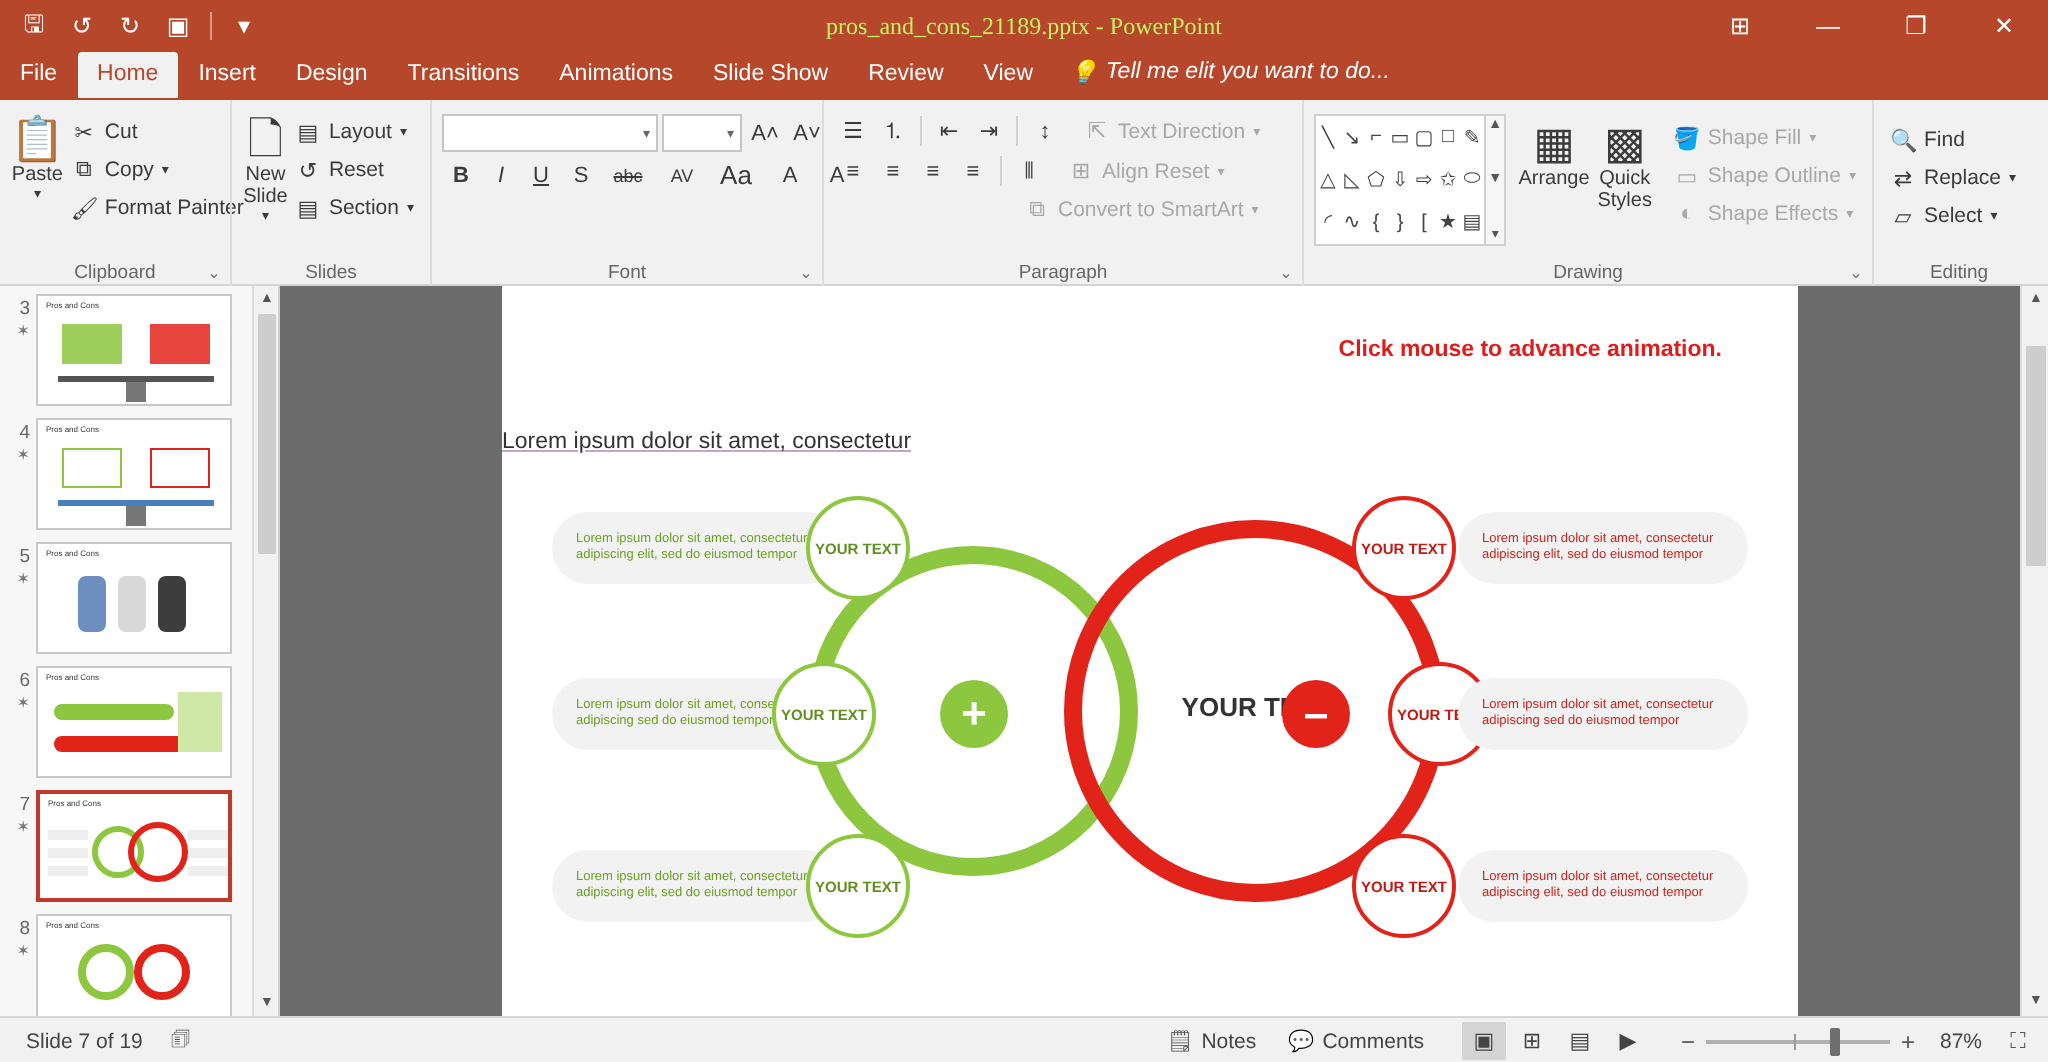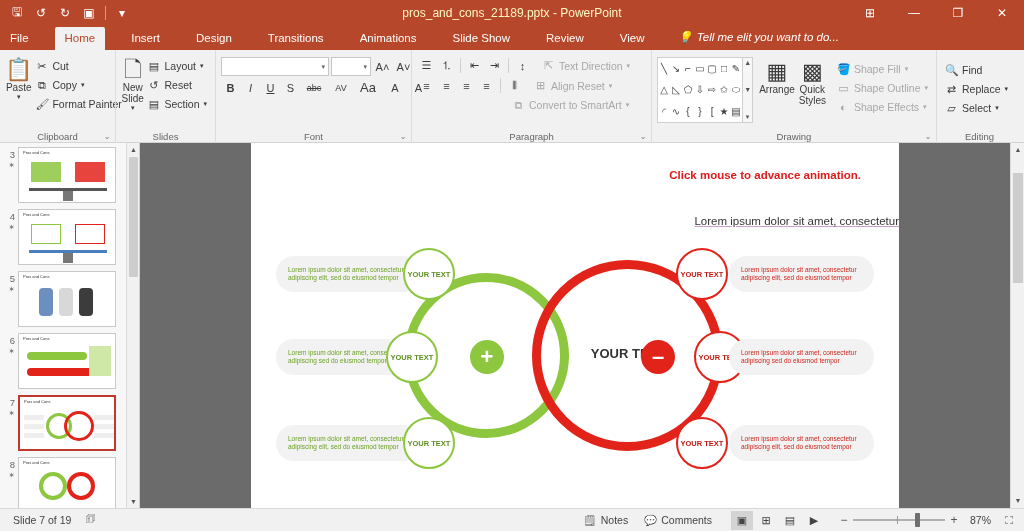--- a/index.html
+++ b/index.html
@@ -19,32 +19,32 @@
     display:flex; align-items:center; position:relative;
   }
   .qat { display:flex; align-items:center; gap:2px; padding-left:6px; }
   .qat .qbtn {
     width:22px; height:20px; display:flex; align-items:center; justify-content:center;
     color:#fff; font-size:12px; border-radius:2px;
   }
   .qat .sep { width:1px; height:14px; background:rgba(255,255,255,.45); margin:0 3px; }
   .title-center {
     position:absolute; left:0; right:0; text-align:center;
-    font-size:12px; color:#fef9c3; pointer-events:none;
+    font-size:12px; color:#bef264; pointer-events:none;font-family:Liberation Serif, serif;
   }
   .win-btns { margin-left:auto; display:flex; align-items:center; height:26px; }
   .win-btns div {
     width:44px; height:26px; display:flex; align-items:center; justify-content:center;
     color:#fff; font-size:12px;
   }
 
   
   .tabbar {
-    height:24px; background:#b7472a; display:flex; align-items:center;
-    position:relative; color:#fff; font-size:11.5px;gap:16px;
+    height:24px; background:#b7472a; display:flex; align-items:flex-start;
+    position:relative; color:#fff; font-size:11.5px;
   }
   .tabbar .tab {
     padding:4px 10px 5px; line-height:14px; cursor:default; white-space:nowrap;
   }
   .tabbar .tab.active { background:#f1f1f1; color:#b7472a; border-radius:2px 2px 0 0; }
   .tellme {
     display:flex; align-items:center; gap:4px; padding:3px 8px 5px; color:#fff; font-style:italic;
   }
   .tb-right { margin-left:auto; display:flex; align-items:center; gap:10px; padding:0 8px 4px; }
   .tb-right .user { font-size:11px; color:#fff; }
@@ -143,21 +143,21 @@
     flex:1; background:#6b6b6b; display:flex; align-items:center; justify-content:center;
     position:relative;
   }
   .slide {
     width:648px; height:365px; background:#fff; position:relative; overflow:hidden;
   }
   .slide-title { position:absolute; left:42px; top:24px; font-size:17.5px; font-weight:bold; color:#222; }
   .slide-title .num { color:#cf2a2a; }
   .anim-note { position:absolute; right:38px; top:26px; font-size:11.5px; font-weight:bold; color:#e01b1b; }
   .slide-sub {
-    position:absolute; left:0; right:0; top:70px; text-align:right;
+    position:absolute; left:0; right:0; top:70px; text-align:left;
     font-size:11.5px; color:#333; line-height:16px;
   }
   .slide-sub u { text-decoration:underline; text-decoration-color:#c8a2c8; }
 
   .ring { position:absolute; border-radius:50%; }
   .ring.green { border:9px solid #8dc63f; }
   .ring.red { border:9px solid #e2231a; }
   .center-text {
     position:absolute; font-weight:bold; font-size:13px; color:#333; text-align:center; line-height:15px;
   }
@@ -187,21 +187,21 @@
   .vscroll {
     width:14px; background:#f1f1f1; border-left:1px solid #dcdcdc; position:relative;
   }
   .vscroll .arrow { position:absolute; left:0; width:14px; height:14px; text-align:center; line-height:14px; font-size:7px; color:#555; }
   .vscroll .arrow.top { top:0; } .vscroll .arrow.bot { bottom:0; }
   .vscroll .bar { position:absolute; left:2px; top:30px; width:10px; height:110px; background:#cdcdcd; }
 
   
   .statusbar {
     height:23px; background:#f1f1f1; border-top:1px solid #d8d8d8;
-    display:flex; align-items:center; font-size:10.5px; color:#444; padding:0 6px;
+    display:flex; align-items:flex-end; font-size:10.5px; color:#444; padding:0 6px;
   }
   .statusbar .item { display:flex; align-items:center; gap:4px; padding:0 7px; height:21px; }
   .sright { margin-left:auto; display:flex; align-items:center; gap:2px; }
   .viewbtn {
     width:22px; height:19px; display:flex; align-items:center; justify-content:center; font-size:11px; color:#444;
   }
   .viewbtn.active { background:#d4d4d4; }
   .zoomslider { width:92px; height:16px; position:relative; display:flex; align-items:center; }
   .zoomslider .track { position:absolute; left:0; right:0; height:2px; background:#b0b0b0; }
   .zoomslider .mid { position:absolute; left:44px; width:1px; height:8px; background:#9a9a9a; }

